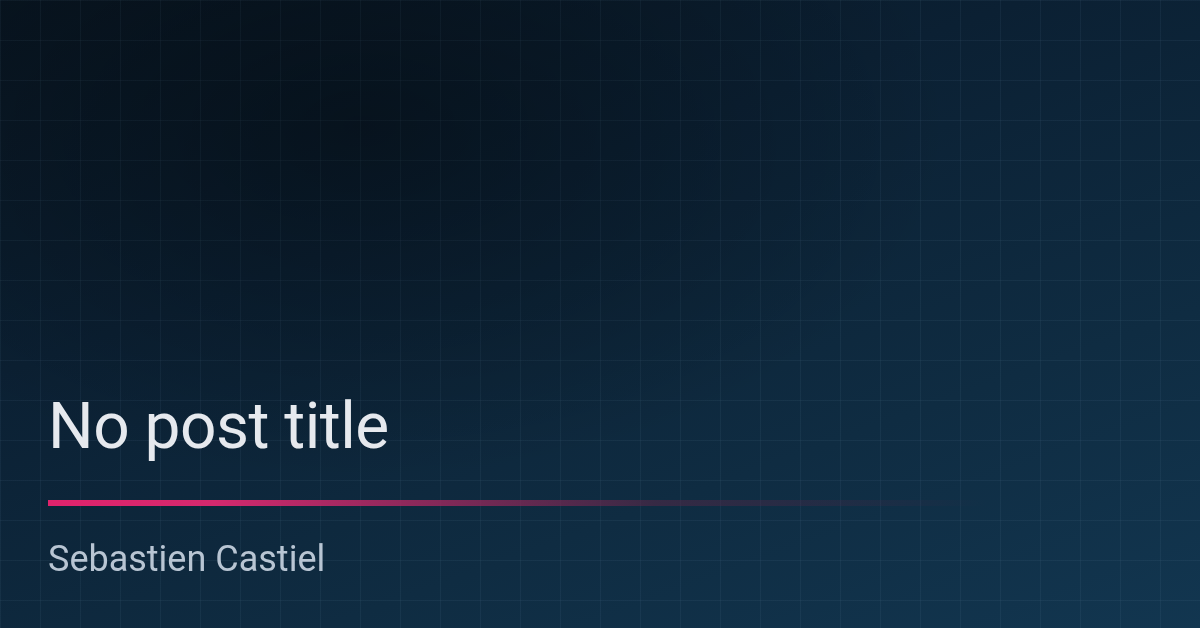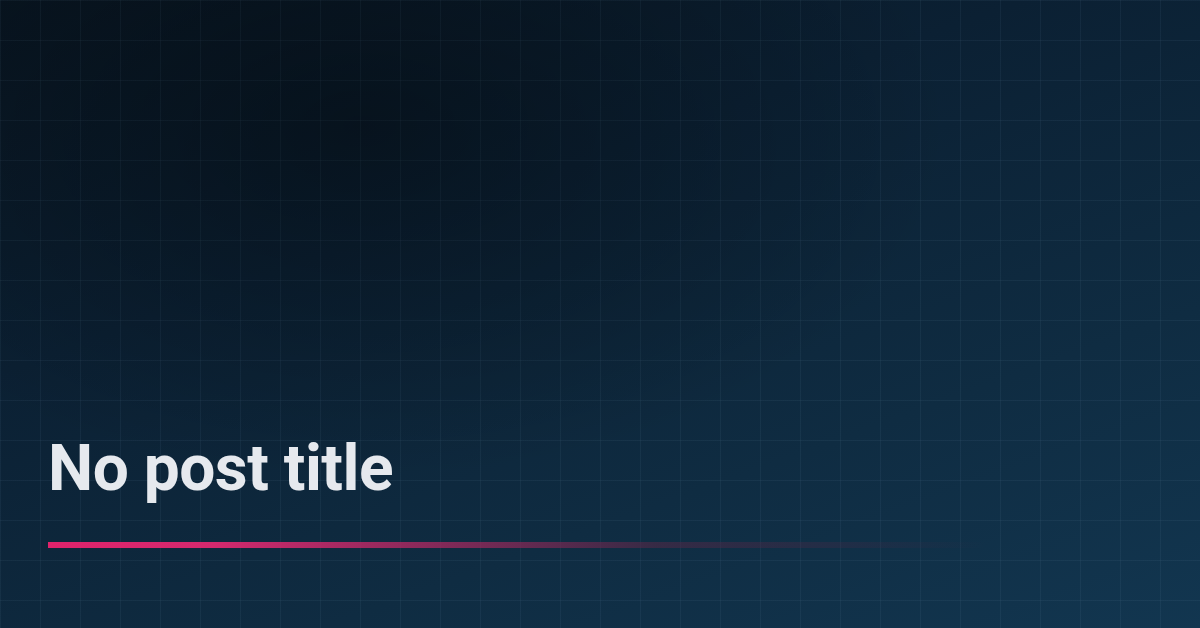--- a/index.html
+++ b/index.html
@@ -35,21 +35,21 @@
       pointer-events: none;
     }
     .content {
       position: absolute;
       left: 48px;
       bottom: 48px;
       right: 48px;
     }
     .title {
       font-size: 64px;
-      font-weight: 700;
+      font-weight: 400;
       color: #e6e9ee;
       letter-spacing: -0.5px;
       margin-bottom: 36px;
     }
     .divider {
       height: 6px;
       width: 100%;
       background: linear-gradient(to right, #e0236c 0%, #d4296e 15%, rgba(80, 40, 70, 0.6) 55%, rgba(18, 44, 66, 0) 85%);
       margin-bottom: 32px;
     }
@@ -61,14 +61,15 @@
   </style>
 </head>
 <body>
 
 <div class="card">
   <div class="grid-overlay"></div>
   <div class="vignette"></div>
   <div class="content">
     <h1 class="title">No post title</h1>
     <div class="divider"></div>
+    <div class="author">Sebastien Castiel</div>
   </div>
 </div>
 
 </body></html>

